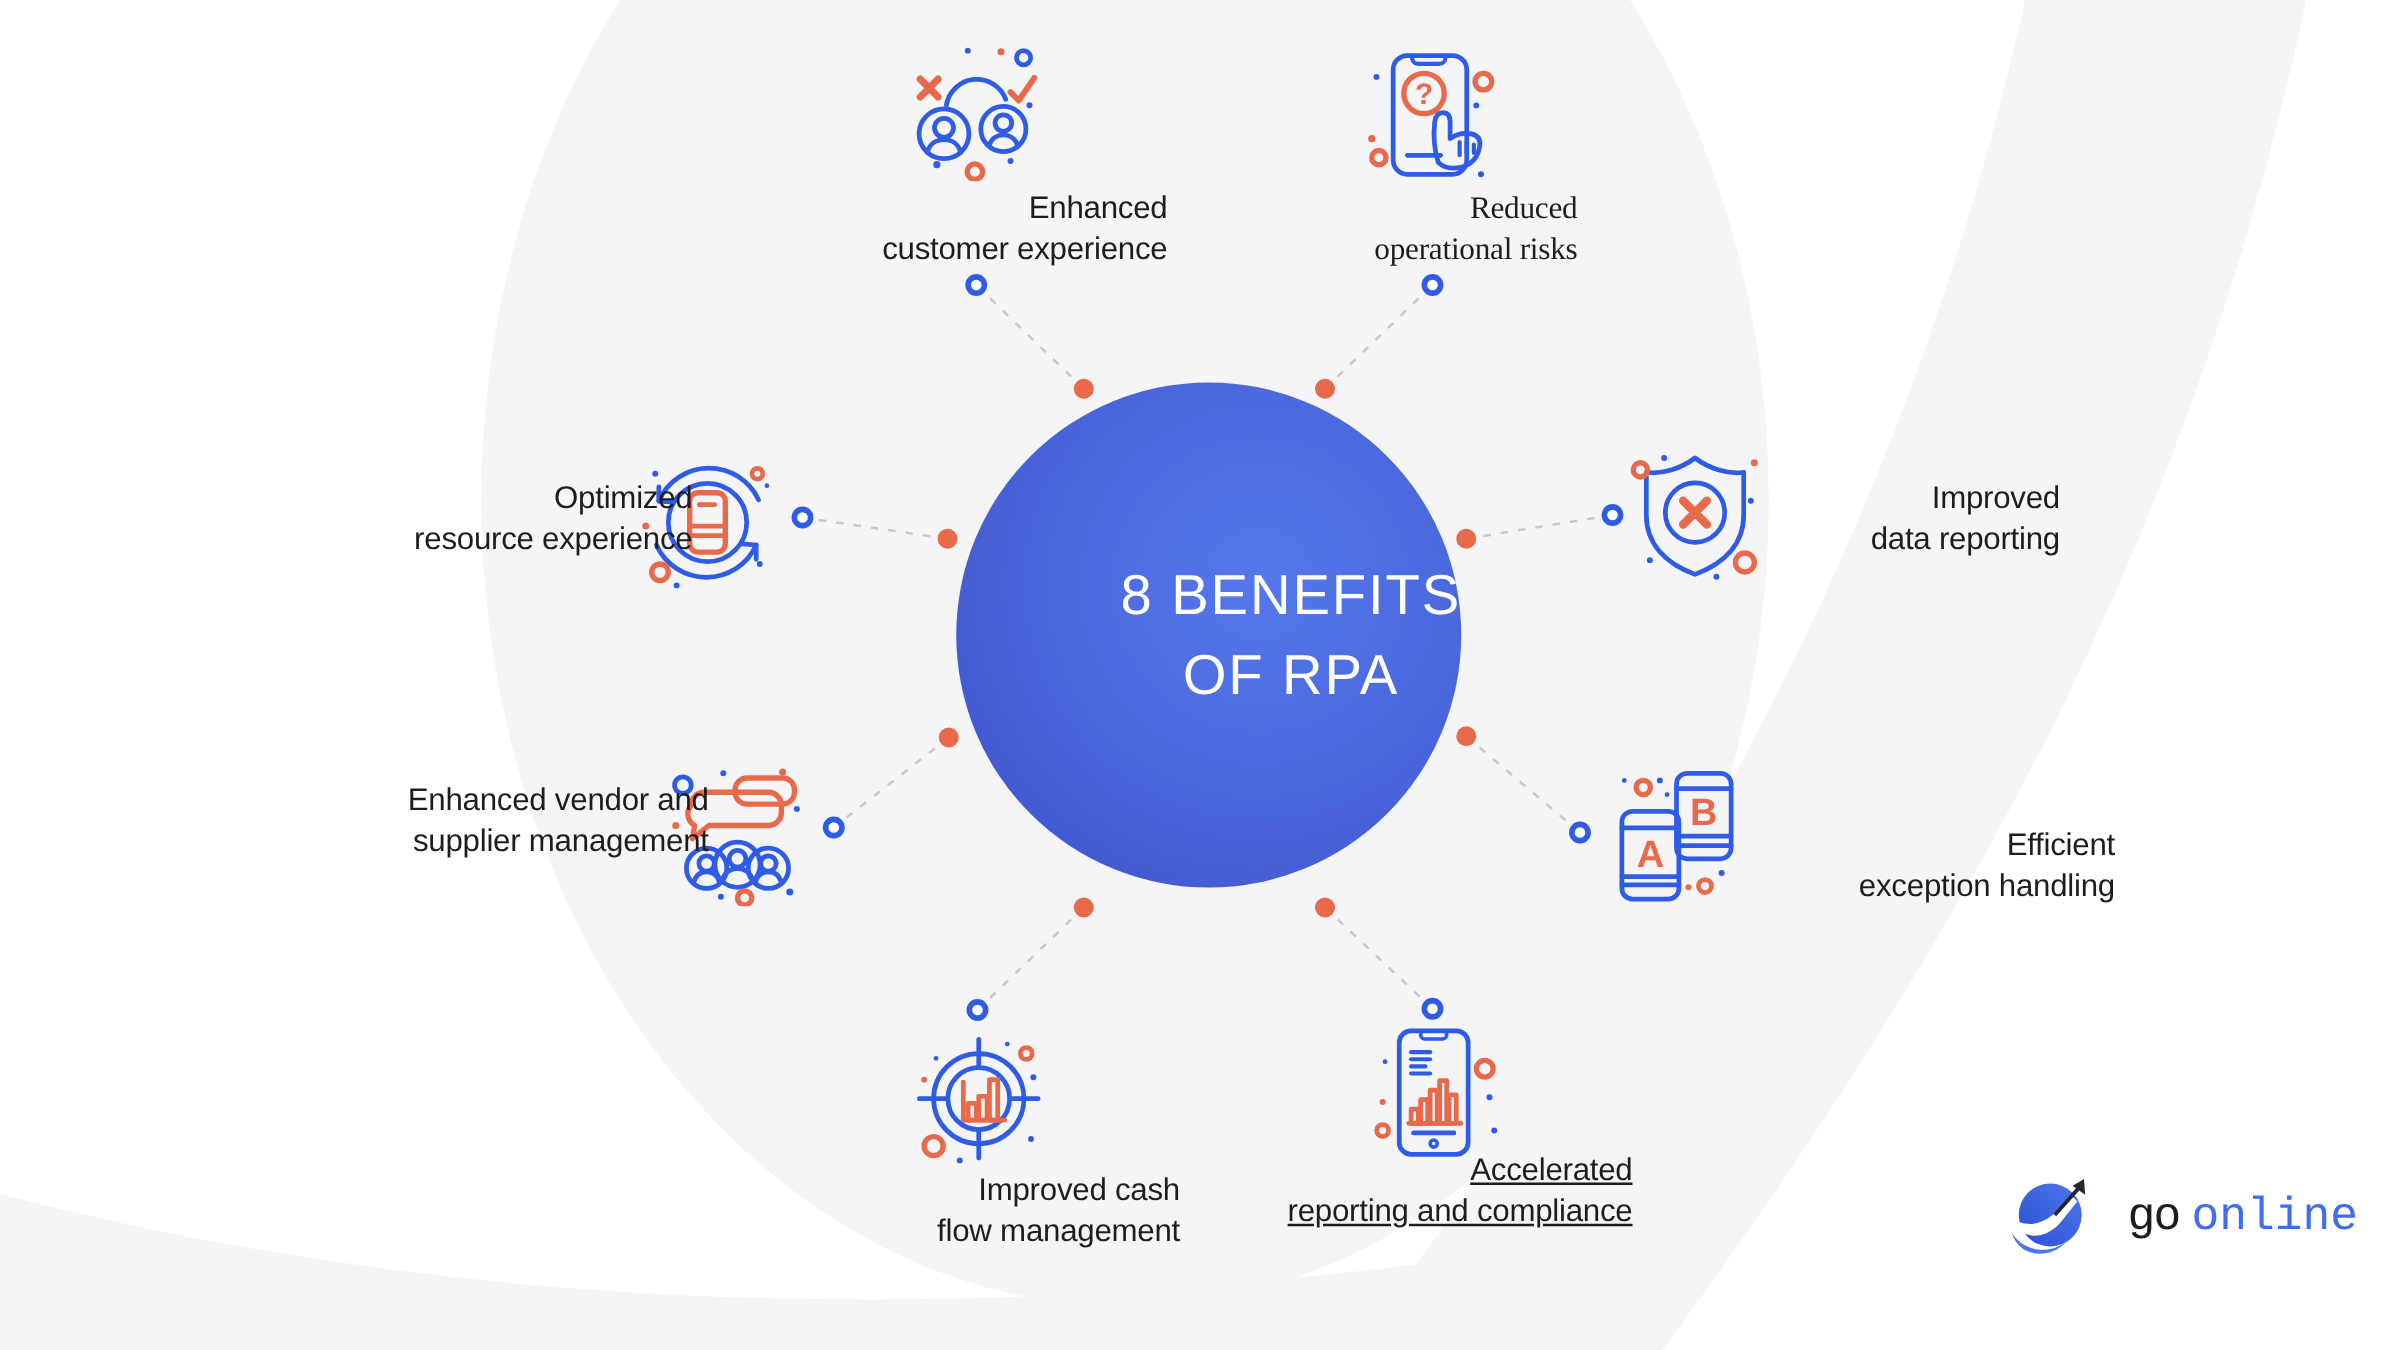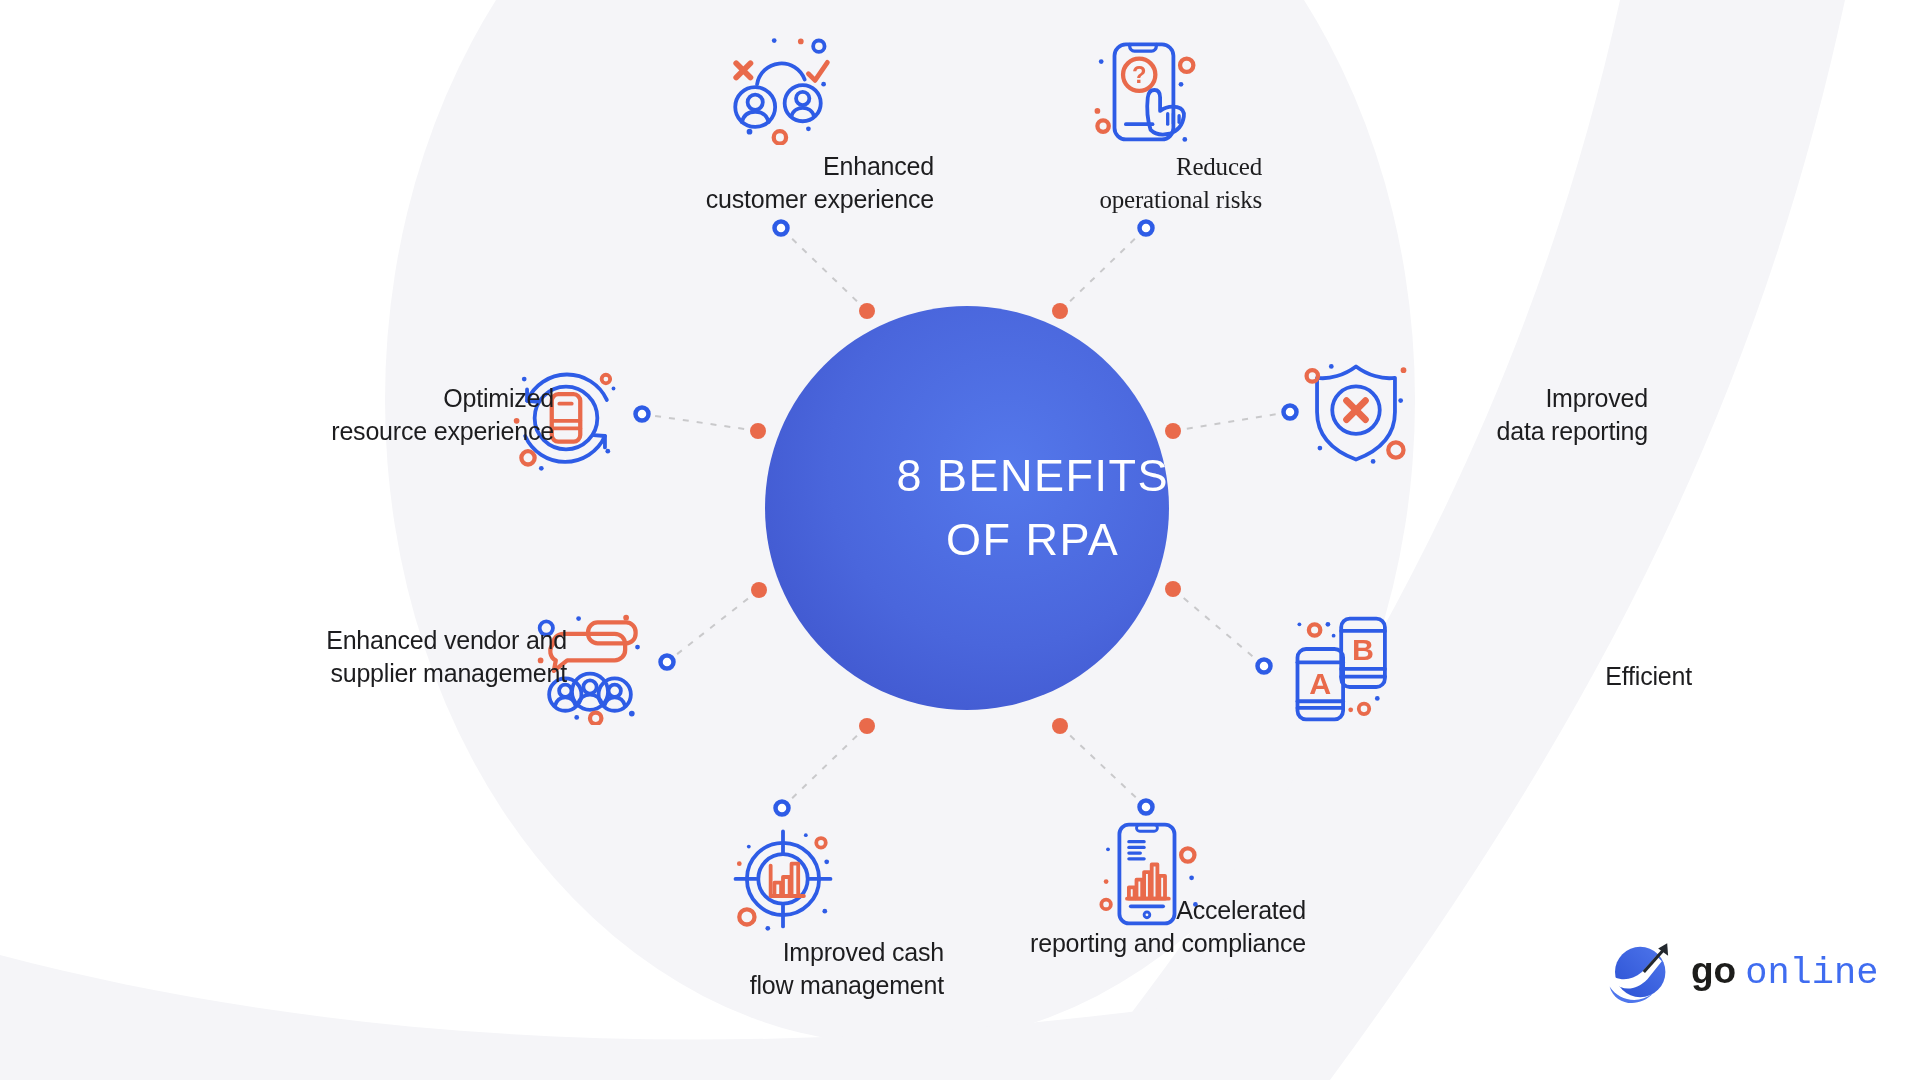--- a/index.html
+++ b/index.html
@@ -25,21 +25,21 @@
     position:absolute;left:765px;top:306px;width:404px;height:404px;border-radius:50%;
     background:radial-gradient(circle at 60% 40%, var(--circle-grad-light) 0%, var(--circle-grad-mid) 52%, var(--circle-grad-dark) 100%);
     display:flex;align-items:center;justify-content:flex-end;
   }
   .center-title{
     text-align:center;color:#fff;font-size:45px;line-height:64px;letter-spacing:1.5px;font-weight:400;
   }
   .center-title span{display:block;white-space:nowrap;}
   .logo{position:absolute;left:1606px;top:936px;display:flex;align-items:center;gap:13px;}
   .logo-text{font-size:37px;letter-spacing:0;}
-  .logo-go{font-weight:700;color:var(--logo-dark);}
+  .logo-go{font-weight:400;color:var(--logo-dark);margin-left:12px;}
   .logo-online{font-weight:400;color:var(--logo-blue);margin-left:9px;font-family:Liberation Mono, monospace;}
   .connector-line{stroke:var(--dash);stroke-width:2;stroke-dasharray:6 8;fill:none;}
   .node-o{fill:var(--orange);stroke:none;}
   .node-b{fill:#fff;stroke:var(--blue);stroke-width:4.5;}
 </style>
 </head>
 <body>
 
 <div class="stage">
 
@@ -249,20 +249,21 @@
         <circle class="fb" cx="12" cy="14" r="2"></circle>
         <circle class="fb" cx="42" cy="14" r="2.5"></circle>
         <circle class="fb" cx="48" cy="26" r="2"></circle>
         <circle class="so" stroke-width="4" cx="80" cy="103" r="5.5"></circle>
         <circle class="fo" cx="66" cy="104" r="2.5"></circle>
         <circle class="fb" cx="94" cy="92" r="2.5"></circle>
       </svg>
     </div>
     <div class="label" style="left:1372px;top:624px;margin-top:36px;">
       <span>Efficient</span>
+      <span>exception handling</span>
     </div>
   </div>
 
   <div class="benefit">
     <div class="icon-box" style="left:726px;top:820px;">
       <svg class="ic" viewBox="0 0 120 120" width="114" height="114">
         <circle class="sb" stroke-width="4" cx="60" cy="62" r="38"></circle>
         <circle class="sb" stroke-width="4" cx="60" cy="62" r="26"></circle>
         <line class="sb" stroke-width="4" x1="60" y1="12" x2="60" y2="34"></line>
         <line class="sb" stroke-width="4" x1="60" y1="90" x2="60" y2="112"></line>
@@ -306,21 +307,21 @@
         <rect class="so" stroke-width="4" x="66" y="50" width="6" height="36"></rect>
         <rect class="so" stroke-width="4" x="74" y="62" width="6" height="24"></rect>
         <circle class="so" stroke-width="4.5" cx="104" cy="40" r="7"></circle>
         <circle class="so" stroke-width="4" cx="18" cy="92" r="5"></circle>
         <circle class="fb" cx="20" cy="34" r="2"></circle>
         <circle class="fb" cx="108" cy="64" r="2.5"></circle>
         <circle class="fb" cx="112" cy="92" r="2.5"></circle>
         <circle class="fo" cx="18" cy="68" r="2.5"></circle>
       </svg>
     </div>
-    <div class="label" style="left:986px;top:894px;">
+    <div class="label" style="left:986px;top:920px;text-decoration:underline;">
       <span>Accelerated</span>
       <span>reporting and compliance</span>
     </div>
   </div>
 
   <div class="logo">
     <svg width="72" height="72" viewBox="0 0 80 80">
       <defs>
         <linearGradient id="ballg" x1="0" y1="1" x2="1" y2="0">
           <stop offset="0" style="stop-color:var(--logo-ball-dark)"></stop>

